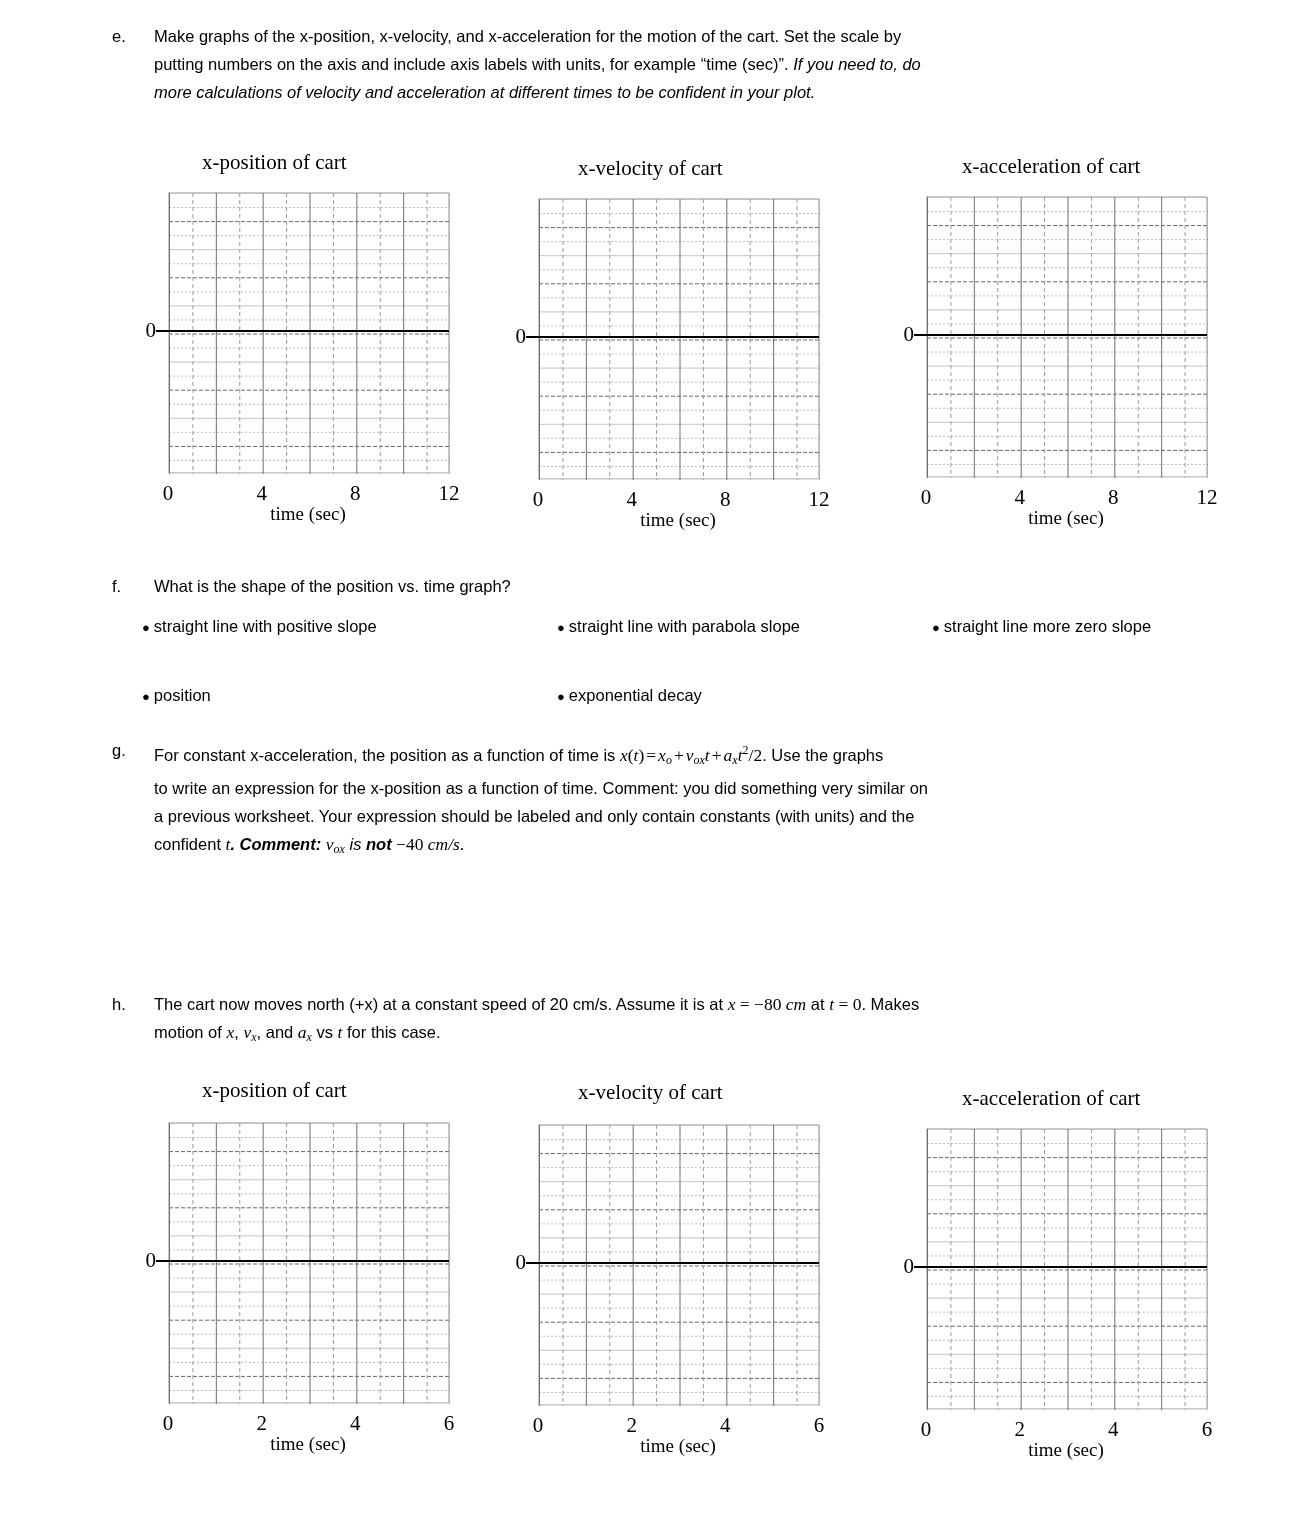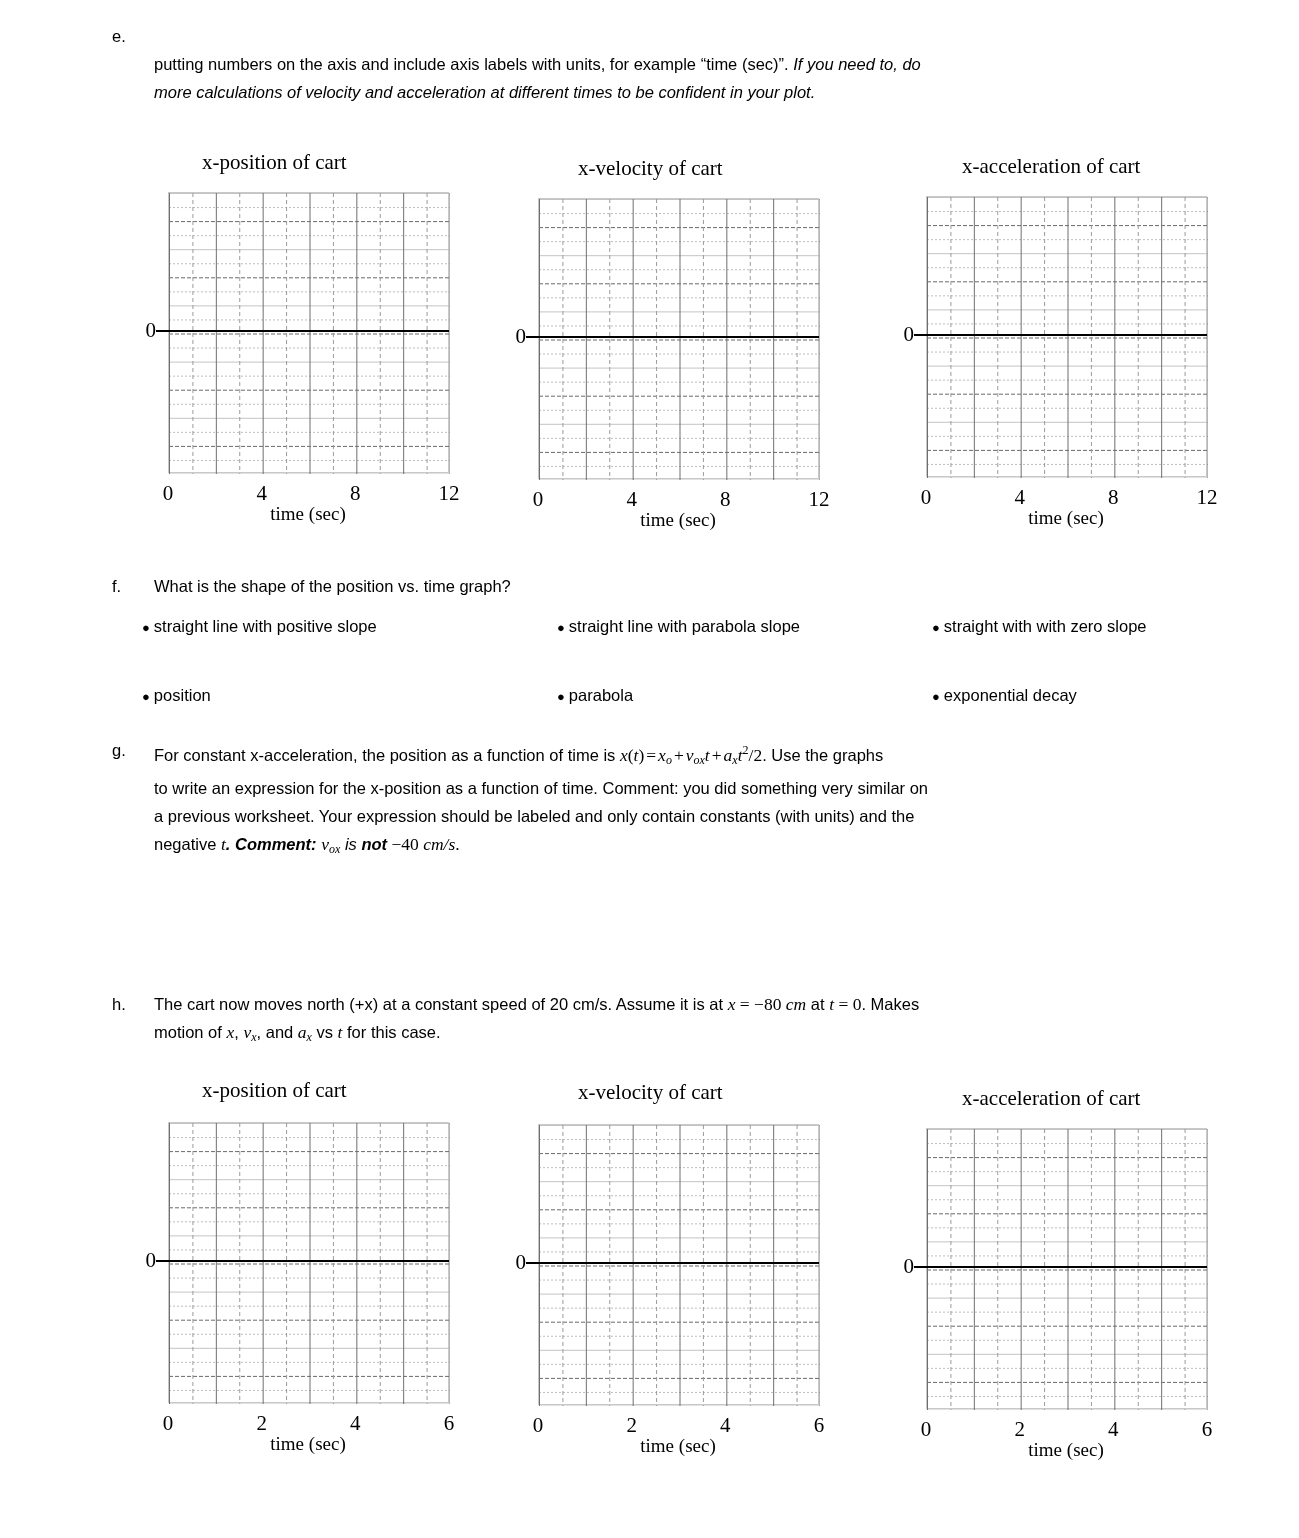--- a/index.html
+++ b/index.html
@@ -143,21 +143,21 @@
     white-space: nowrap;
     transform: translateX(-50%);
   }
 </style>
 </head>
 <body>
 
 <div class="qblock" style="left:112px; top:22px; width:1110px;">
   <div class="qletter">e.</div>
   <div class="qbody">
-    <br>
+    <span>Make graphs of the x-position, x-velocity, and x-acceleration for the motion of the cart.  Set the scale by</span><br>
     <span>putting numbers on the axis and include axis labels with units, for example “time (sec)”.  </span><span class="ital">If you need to, do</span><br>
     <span class="ital">more calculations of velocity and acceleration at different times to be confident in your plot.</span>
   </div>
 </div>
 
 <div class="graph" style="left:142px; top:150px; width:340px; height:390px;">
   <div class="graph-title" style="left:60px; top:0px;">x-position of cart</div>
   <div class="plot-wrap" style="left:26px; top:42px;">
     <div class="plot chart-grid" style="width:281px; height:281px;">
         <svg width="281" height="281" style="position: absolute; left: 0px; top: 0px;">
@@ -327,46 +327,43 @@
 
 <div class="choices" style="top:612px;">
   <div class="choice-row">
     <div class="choice c1">
       <span class="dot">●</span><span>straight line with positive slope</span>
     </div>
     <div class="choice c2">
       <span class="dot">●</span><span>straight line with parabola slope</span>
     </div>
     <div class="choice c3">
-      <span class="dot">●</span><span>straight with with zero slope</span>
+      <span class="dot">●</span><span>straight line more zero slope</span>
     </div>
   </div>
 </div>
 
 <div class="choices" style="top:681px;">
   <div class="choice-row">
     <div class="choice c1">
       <span class="dot">●</span><span>position</span>
-    </div>
-    <div class="choice c2">
-      <span class="dot">●</span><span>parabola</span>
     </div>
     <div class="choice c3">
       <span class="dot">●</span><span>exponential decay</span>
     </div>
   </div>
 </div>
 
 <div class="qblock" style="left:112px; top:736px; width:1110px;">
   <div class="qletter">g.</div>
   <div class="qbody">
     <span>For constant x-acceleration, the position as a function of time is </span><span class="equation"><span class="mi">x</span><span class="mn">(</span><span class="mi">t</span><span class="mn">)</span><span class="mop">=</span><span class="mi">x</span><sub class="msub">o</sub><span class="mop">+</span><span class="mi">v</span><sub class="msub">ox</sub><span class="mi">t</span><span class="mop">+</span><span class="mi">a</span><sub class="msub">x</sub><span class="mi">t</span><sup class="msup">2</sup><span class="mn">/2</span></span><span>.  Use the graphs</span><br>
     <span>to write an expression for the x-position as a function of time.  Comment:  you did something very similar on</span><br>
     <span>a previous worksheet.  Your expression should be labeled and only contain constants (with units) and the</span><br>
-    <span>negative </span><span class="mi">t</span><span class="ital bold">.  Comment: </span><span class="mi">v</span><sub class="msub">ox</sub><span class="ital"> is </span><span class="ital bold">not</span><span class="mn"> −40 </span><span class="mi">cm/s</span><span class="mn">.</span>
+    <span>confident </span><span class="mi">t</span><span class="ital bold">.  Comment: </span><span class="mi">v</span><sub class="msub">ox</sub><span class="ital"> is </span><span class="ital bold">not</span><span class="mn"> −40 </span><span class="mi">cm/s</span><span class="mn">.</span>
   </div>
 </div>
 
 <div class="qblock" style="left:112px; top:990px; width:1110px;">
   <div class="qletter">h.</div>
   <div class="qbody">
     <span>The cart now moves north (+x) at a constant speed of 20 cm/s.  Assume it is at </span><span class="mi">x</span><span class="mn"> = </span><span class="mn">−80 </span><span class="mi">cm</span><span> at </span><span class="mi">t</span><span class="mn"> = 0</span><span>.  Makes</span><br>
     <span>motion of </span><span class="mi">x</span><span>, </span><span class="mi">v</span><sub class="msub">x</sub><span>,  and </span><span class="mi">a</span><sub class="msub">x</sub><span> vs </span><span class="mi">t</span><span> for this case.</span>
   </div>
 </div>

